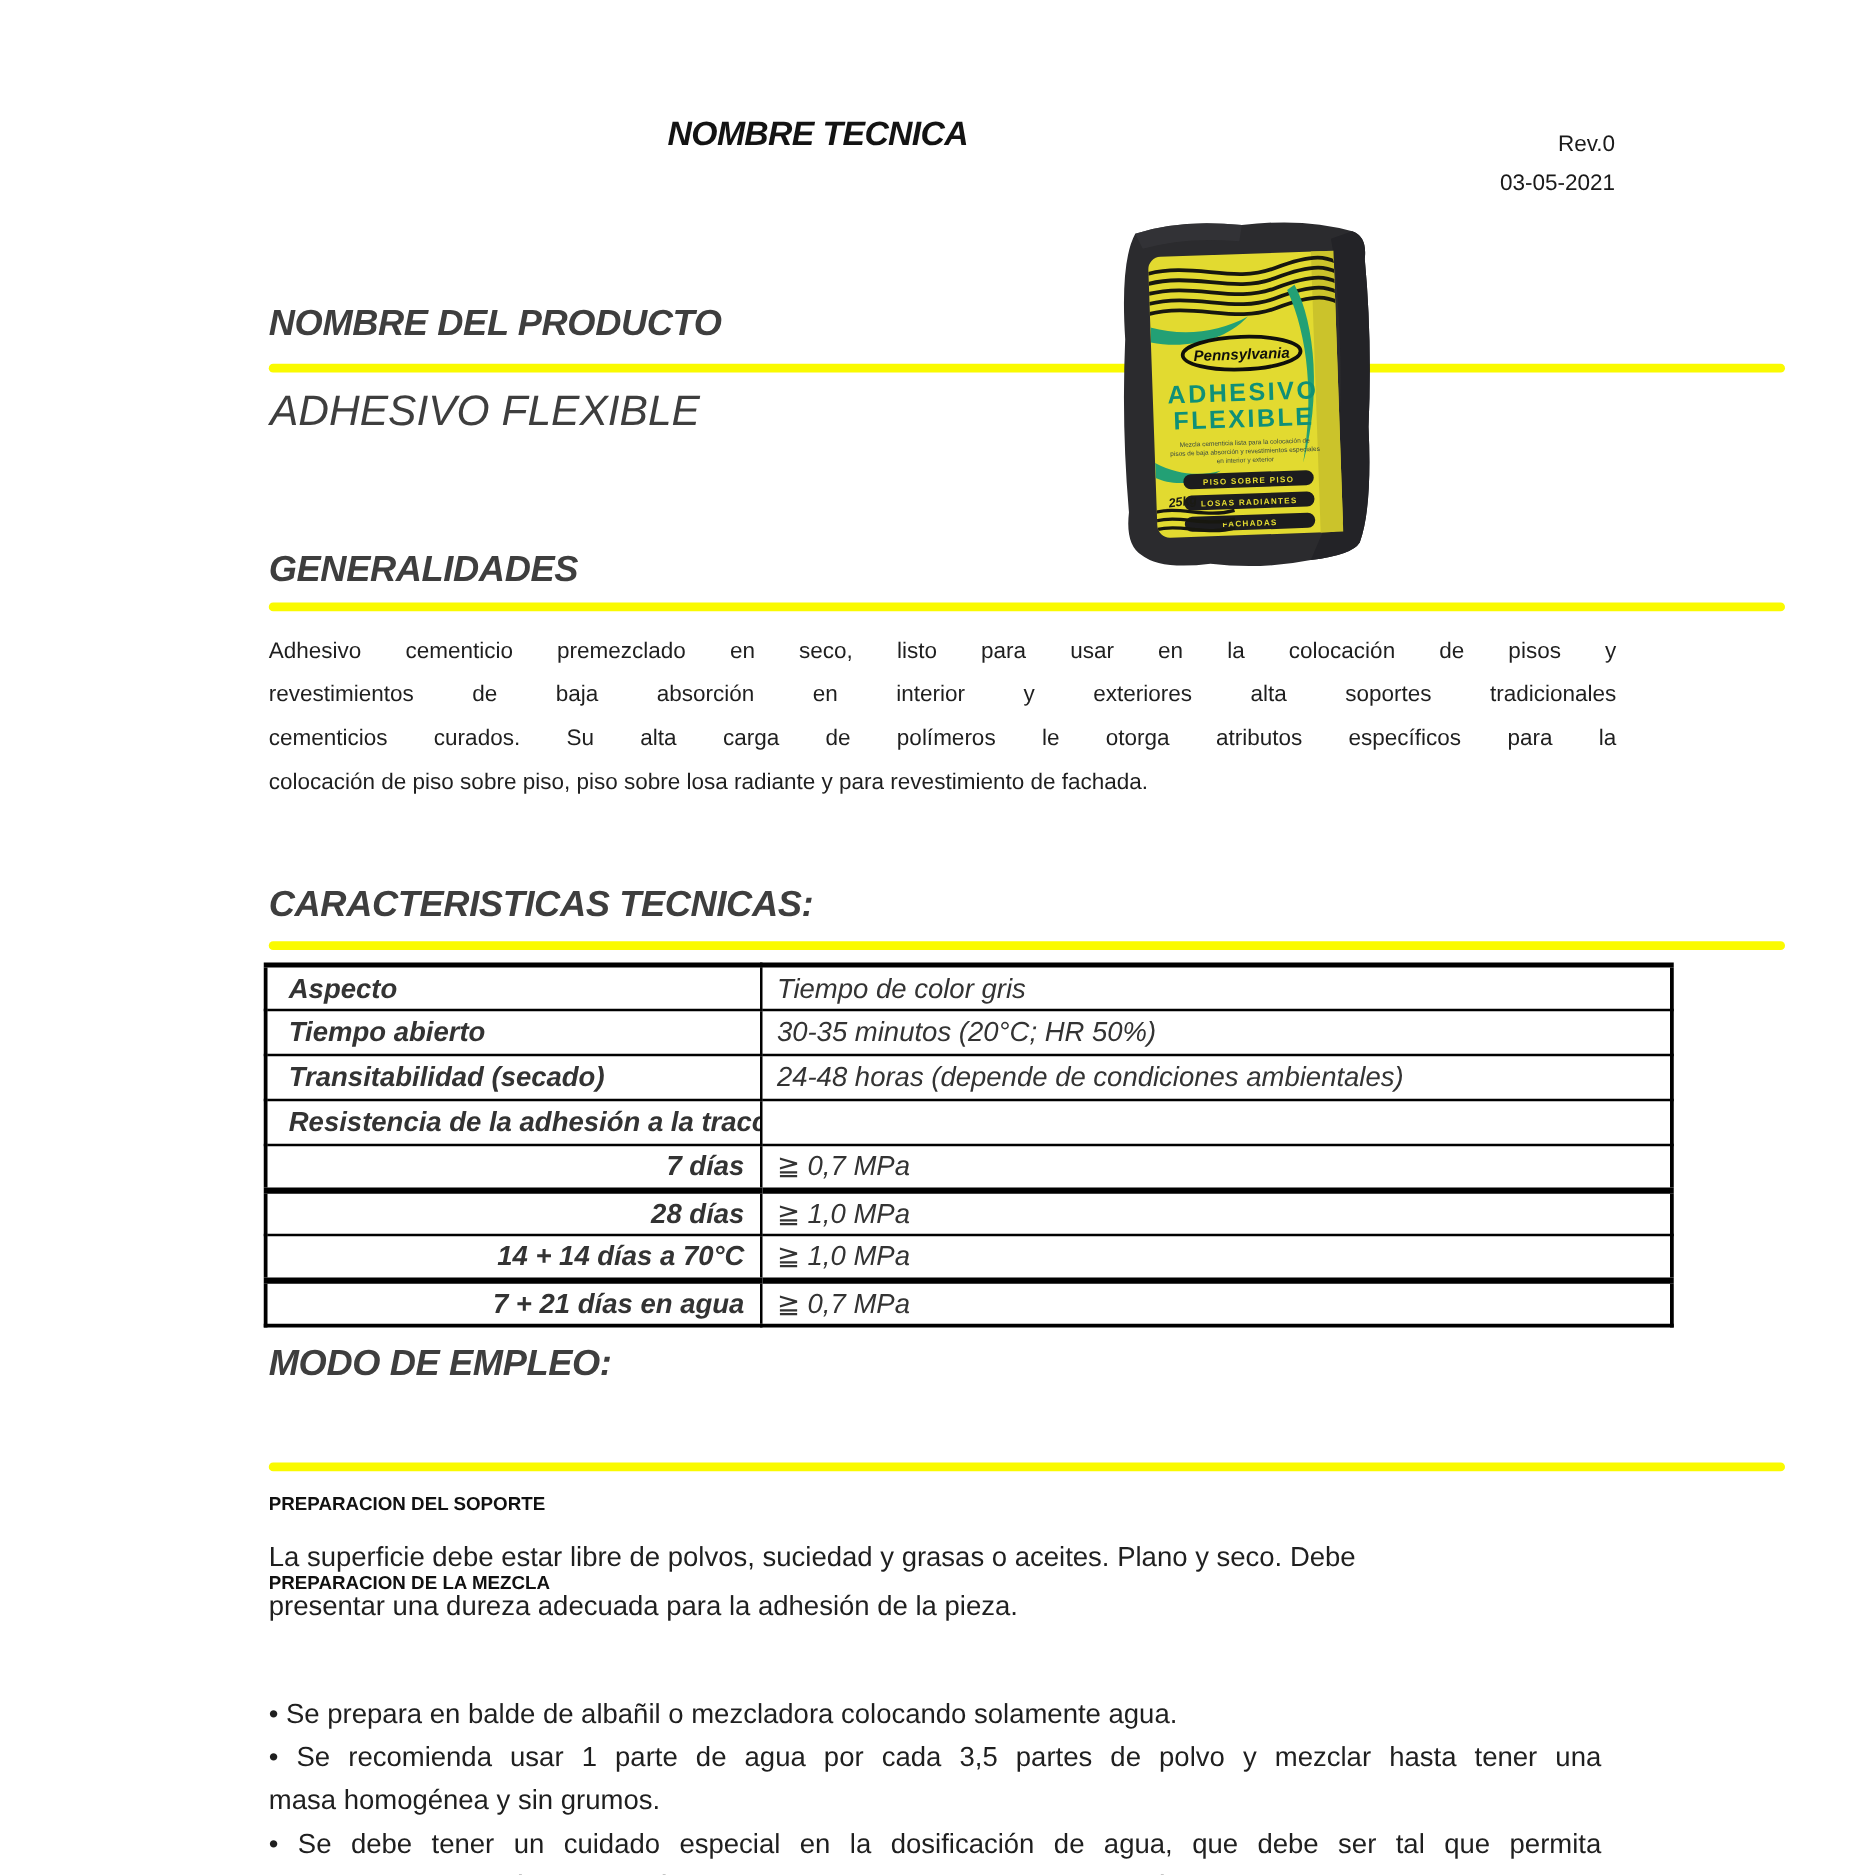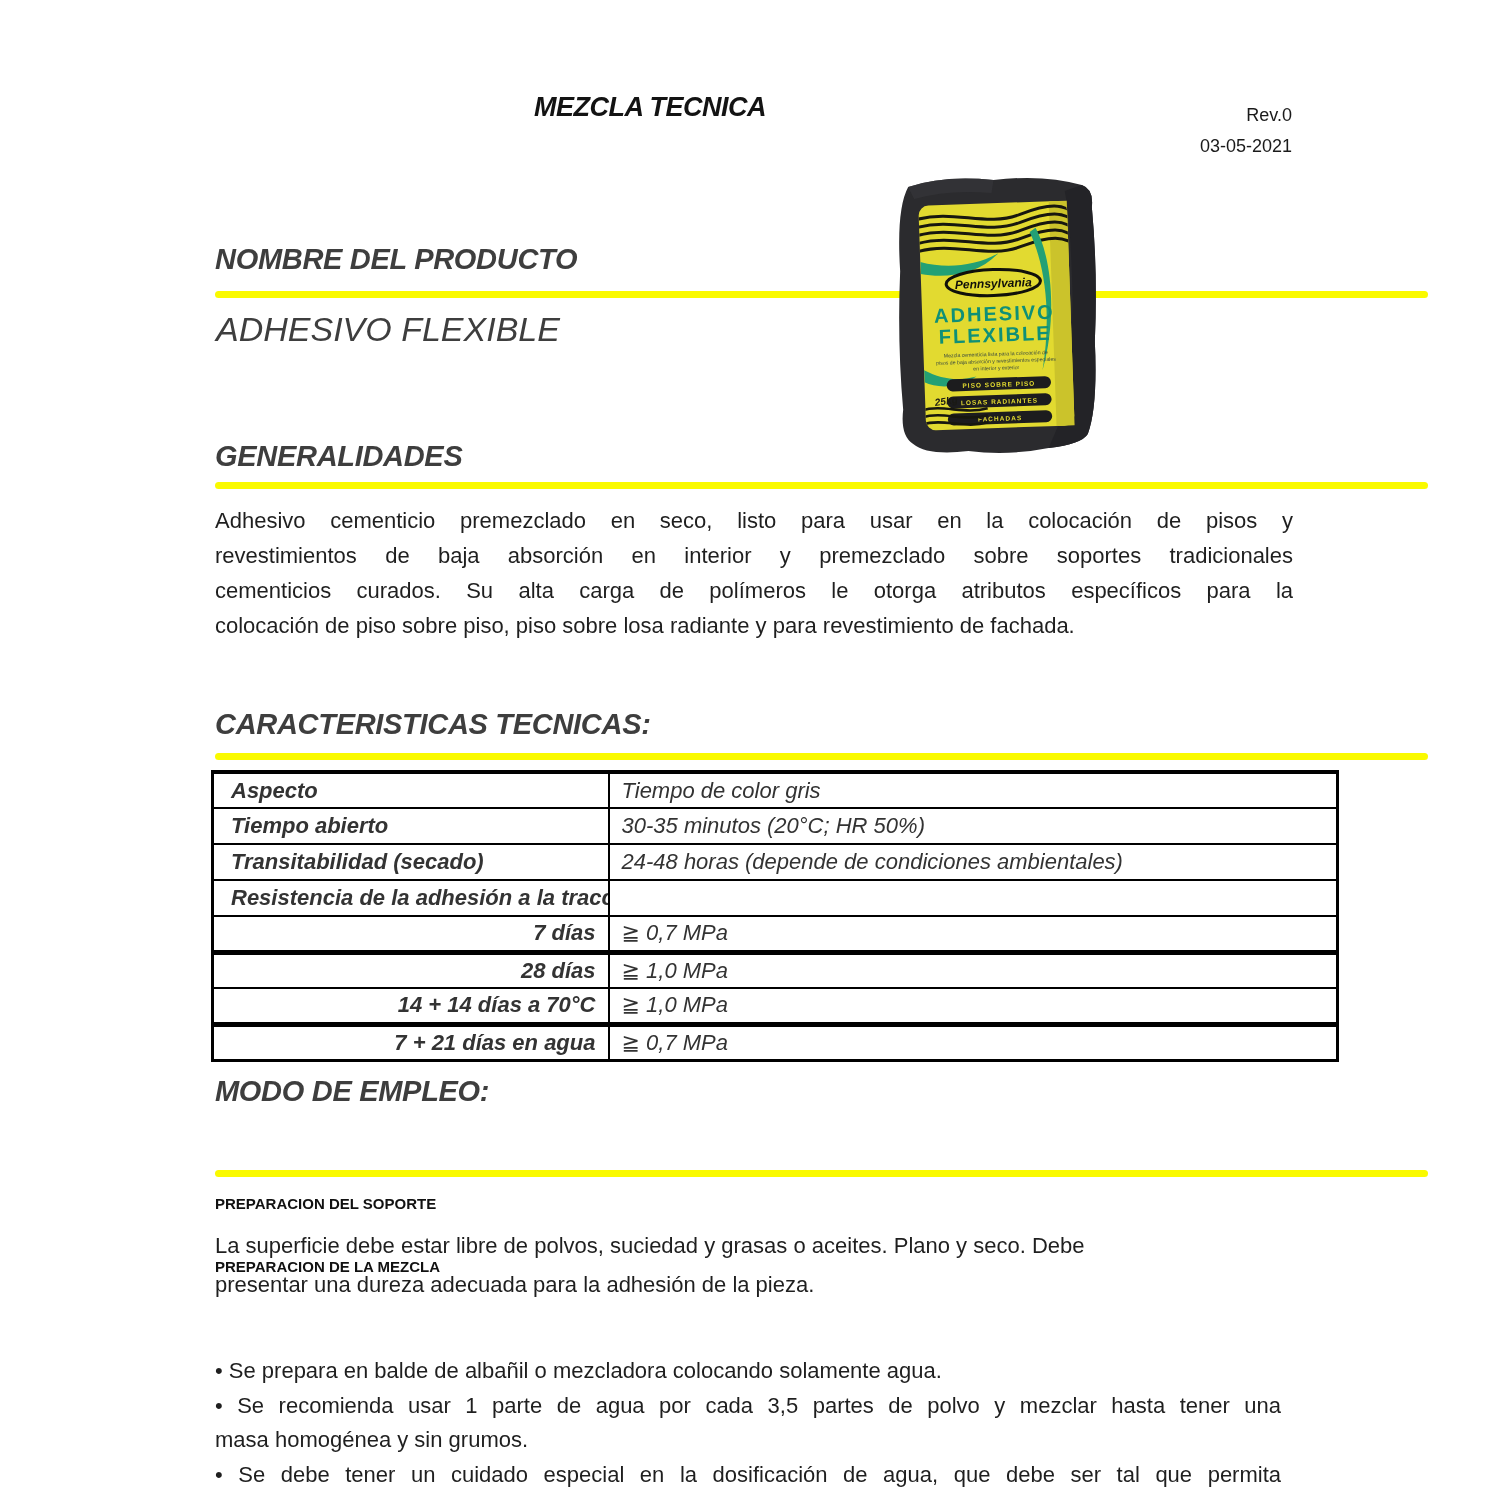--- a/index.html
+++ b/index.html
@@ -57,21 +57,21 @@
     position:absolute; left:216px; top:310px; font-size:34px;
     font-style:italic; color:#3e3e3e;
   }
 
   
   .bag { position:absolute; left:888px; top:171px; width:221px; height:291px; z-index:4; }
 
   
   #generalidades-body {
     position:absolute; left:215px; top:503px; width:1078px;
-    font-size:22px; line-height:35px; color:#1f1f1f;
+    font-size:18px; line-height:35px; color:#1f1f1f;
   }
   .jline { text-align:justify; text-align-last:justify; }
   .jline:last-child { text-align-last:left; }
   .pline { text-align:left; }
 
   
   #caract-table {
     position:absolute; left:211px; top:770px; width:1128px;
     border-collapse:collapse; border:3px solid #000; border-top-width:4px;
     table-layout:fixed;
@@ -98,21 +98,21 @@
   #bullets {
     position:absolute; left:215px; top:1354px; width:1066px;
     font-size:22px; line-height:34.5px; color:#1f1f1f;
   }
 </style>
 </head>
 <body>
 
 <div class="page">
 
-  <div class="doc-title">MEZCLA TECNICA</div>
+  <div class="doc-title">NOMBRE TECNICA</div>
   <div class="rev-block">
     <div>Rev.0</div>
     <div>03-05-2021</div>
   </div>
 
   <div class="sec-h" id="h-nombre">NOMBRE DEL PRODUCTO</div>
   <div class="rule" id="rule1"></div>
   <div id="product-name">ADHESIVO FLEXIBLE</div>
 
   <svg class="bag" viewBox="0 0 220 290" aria-hidden="true">
@@ -158,21 +158,21 @@
         <path d="M30 250 C 52 244, 72 256, 96 250"></path>
       </g>
       <text x="44" y="232" font-size="10" font-weight="bold" font-style="italic" fill="#1a1a14" transform="rotate(-6 44 232)">25kg</text>
     </g>
   </svg>
 
   <div class="sec-h" id="h-generalidades">GENERALIDADES</div>
   <div class="rule" id="rule2"></div>
   <div id="generalidades-body">
       <div class="jline">Adhesivo cementicio premezclado en seco, listo para usar en la colocación de pisos y</div>
-      <div class="jline">revestimientos de baja absorción en interior y premezclado sobre soportes tradicionales</div>
+      <div class="jline">revestimientos de baja absorción en interior y exteriores alta soportes tradicionales</div>
       <div class="jline">cementicios curados. Su alta carga de polímeros le otorga atributos específicos para la</div>
       <div class="jline">colocación de piso sobre piso, piso sobre losa radiante y para revestimiento de fachada.</div>
     </div>
 
   <div class="sec-h" id="h-caracteristicas">CARACTERISTICAS TECNICAS:</div>
   <div class="rule" id="rule3"></div>
   <table id="caract-table">
     <tbody id="caract-tbody">
     <tr>
       <td class="label">Aspecto</td>

